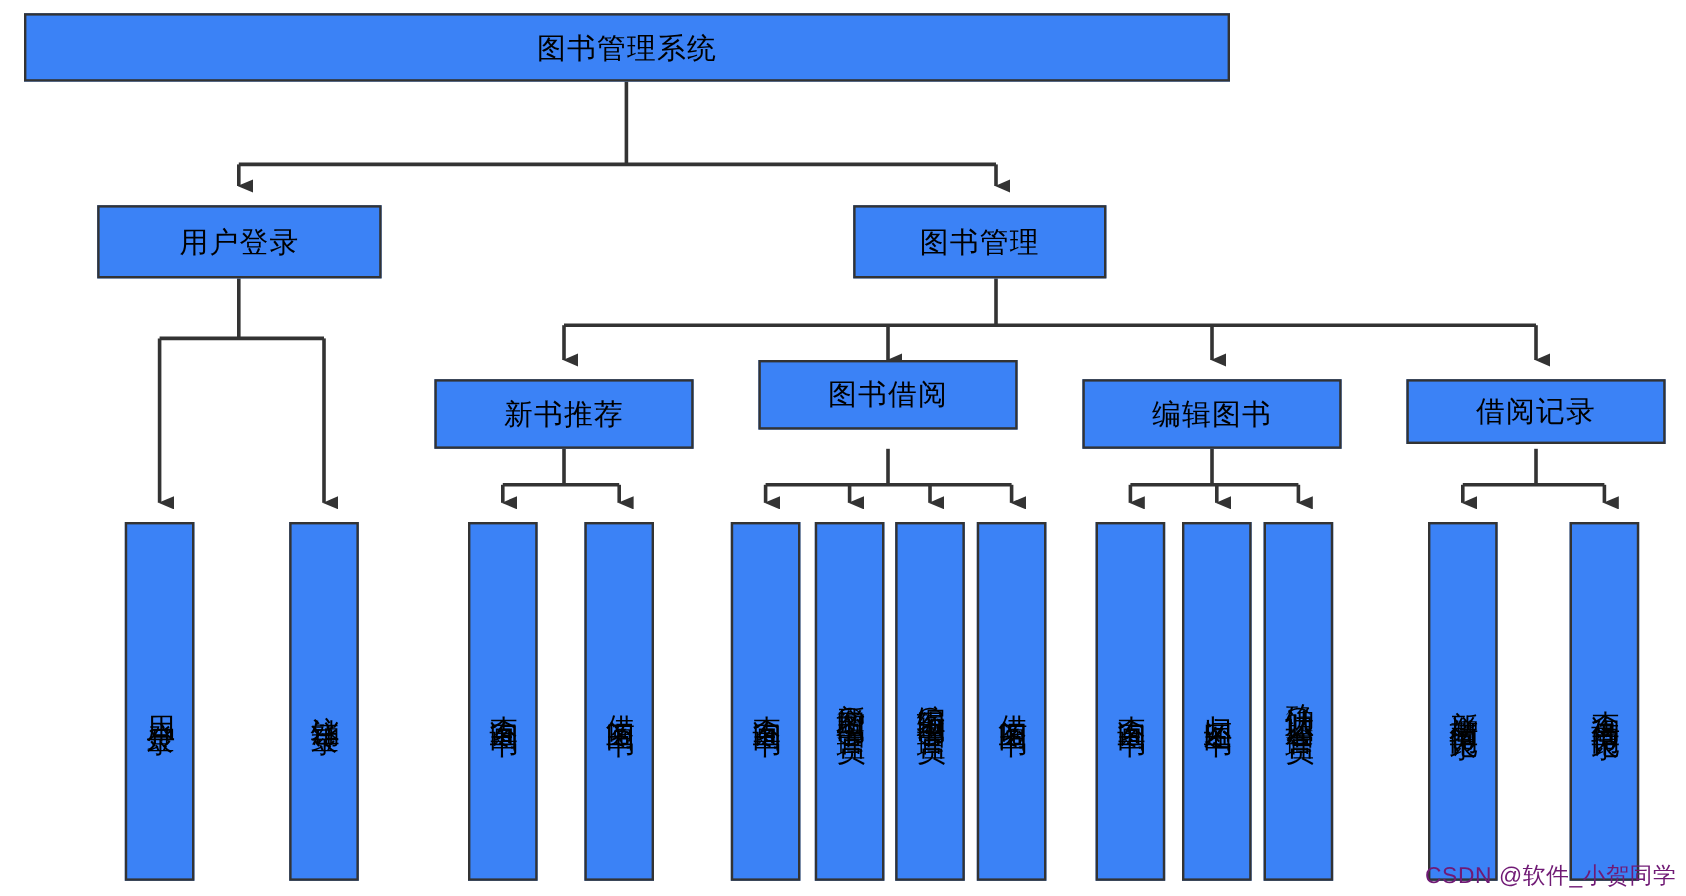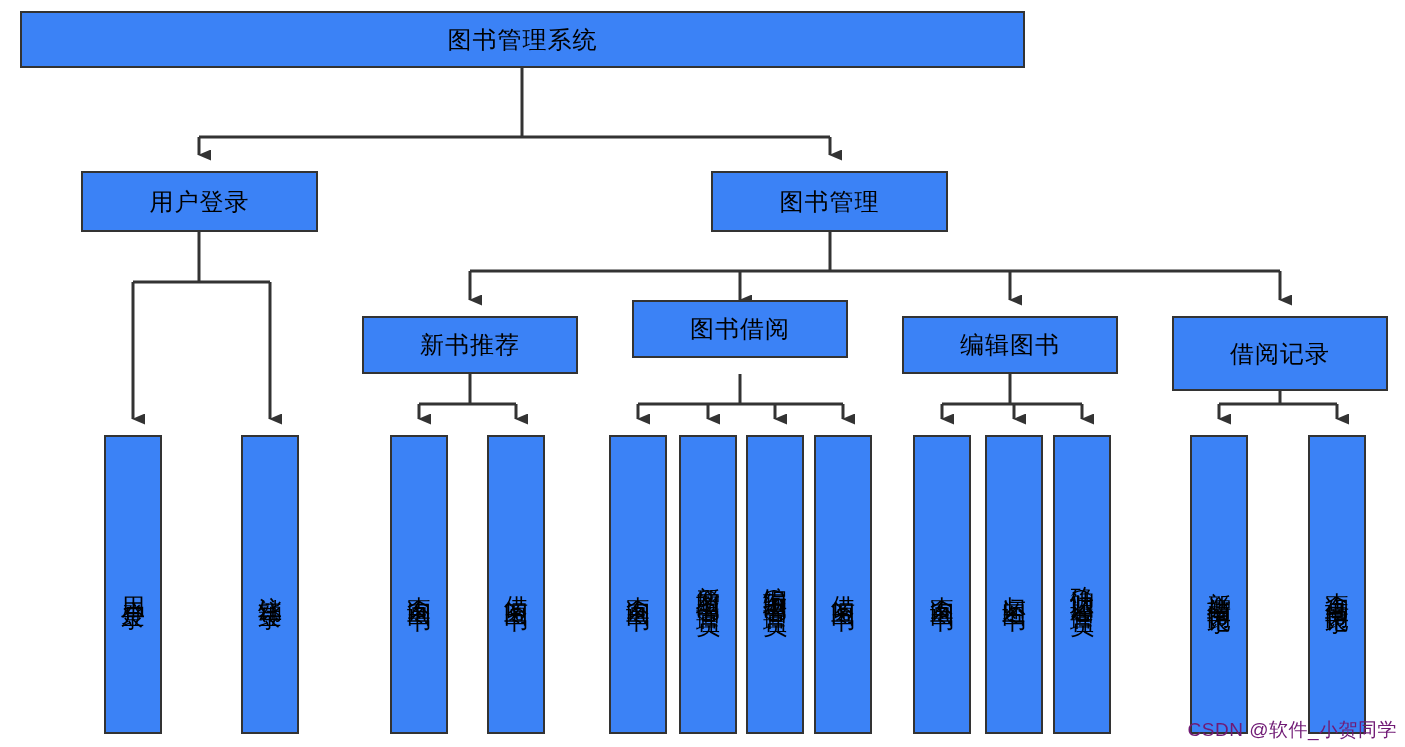--- a/index.html
+++ b/index.html
@@ -122,34 +122,34 @@
     </g>
   </svg>
 
   <div class="node horiz" style="left: 20px; top: 11px; width: 1005px; height: 57px;">
     <span class="node-label">图书管理系统</span>
   </div>
 
   <div class="node horiz" style="left: 81px; top: 171px; width: 237px; height: 61px;">
     <span class="node-label">用户登录</span>
   </div>
-  <div class="node horiz" style="left: 711px; top: 171px; width: 237px; height: 61px;">
+  <div class="node horiz" style="left: 711px; top: 171px; width: 211px; height: 61px;">
     <span class="node-label">图书管理</span>
   </div>
 
   <div class="node horiz" style="left: 362px; top: 316px; width: 216px; height: 58px;">
     <span class="node-label">新书推荐</span>
   </div>
   <div class="node horiz" style="left: 632px; top: 300px; width: 216px; height: 58px; font-family: Liberation Serif, serif;">
     <span class="node-label">图书借阅</span>
   </div>
   <div class="node horiz" style="left: 902px; top: 316px; width: 216px; height: 58px;">
     <span class="node-label">编辑图书</span>
   </div>
-  <div class="node horiz" style="left: 1172px; top: 316px; width: 216px; height: 75px;">
+  <div class="node horiz" style="left: 1172px; top: 316px; width: 216px; height: 54px;">
     <span class="node-label">借阅记录</span>
   </div>
 
   <div class="node vert" style="left: 104px; top: 435px; width: 58px; height: 299px;">
     <span class="node-label">用户登录</span>
   </div>
   <div class="node vert" style="left: 241px; top: 435px; width: 58px; height: 299px;">
     <span class="node-label">注销登录</span>
   </div>
   <div class="node vert" style="left: 390px; top: 435px; width: 58px; height: 299px;">

